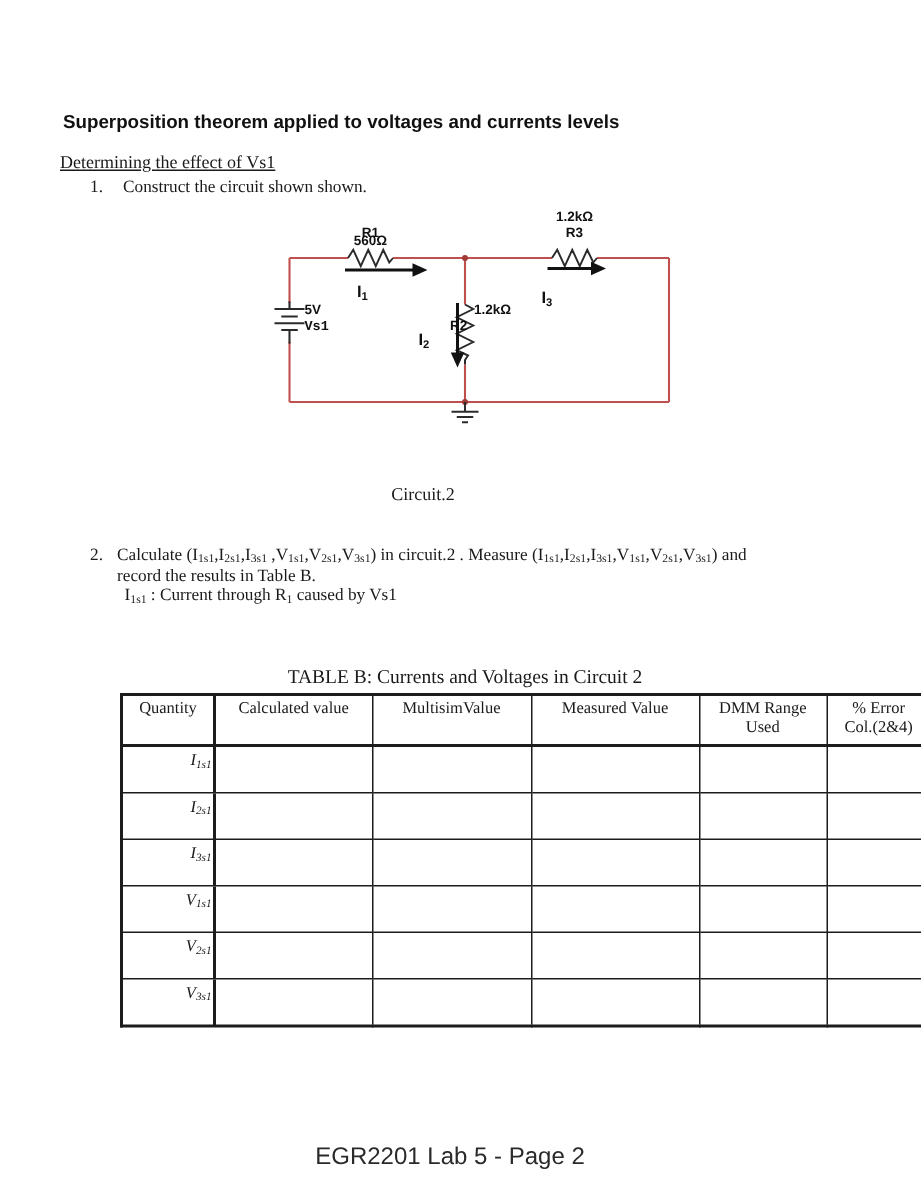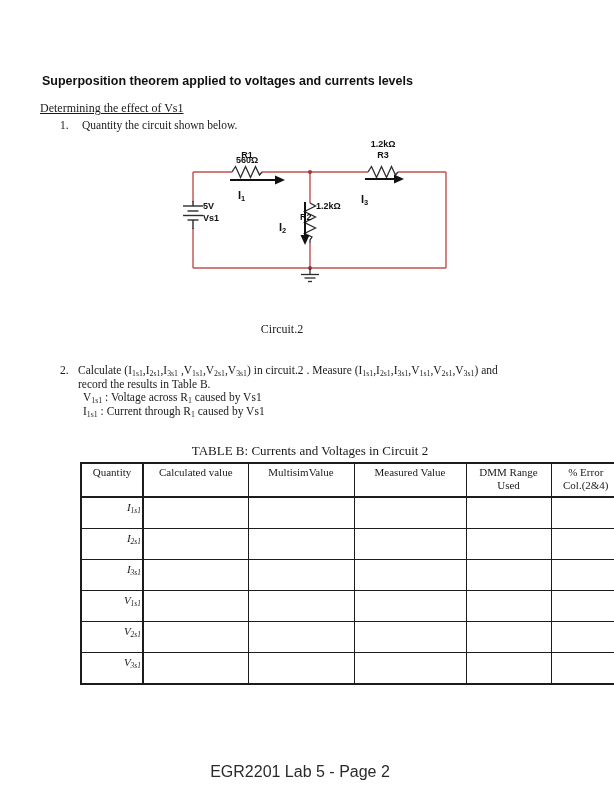--- a/index.html
+++ b/index.html
@@ -61,21 +61,21 @@
   }
 </style>
 </head>
 <body>
 
 <div class="abs doc-title">Superposition theorem applied to voltages and currents levels</div>
 
 <div class="abs section-heading">Determining the effect of Vs1</div>
 
 <div class="abs list-item" style="left:60px;top:119px;">
-  <span class="num">1.</span><span>Quantity the circuit shown below.</span>
+  <span class="num">1.</span><span>Construct the circuit shown shown.</span>
 </div>
 
 <div class="abs circuit">
   <svg width="290" height="160" viewBox="0 0 290 160">
 
     <g stroke="#c0504d" stroke-width="1.4" fill="none">
       <line x1="13" y1="37" x2="52" y2="37"></line>
       <line x1="82" y1="37" x2="188" y2="37"></line>
       <line x1="218" y1="37" x2="266" y2="37"></line>
       <line x1="13" y1="37" x2="13" y2="67"></line>
@@ -124,34 +124,33 @@
     </g>
   </svg>
 
   <span class="clbl ctr" style="left:42px;top:20px;">560Ω</span>
   <span class="clbl ctr" style="left:42px;top:15px;">R1</span>
   <span class="clbl ctr" style="left:178px;top:4px;">1.2kΩ</span>
   <span class="clbl ctr" style="left:178px;top:15px;">R3</span>
   <span class="clbl" style="left:136px;top:66px;">1.2kΩ</span>
   <span class="clbl" style="left:120px;top:77px;">R2</span>
   <span class="clbl" style="left:23px;top:66px;">5V</span>
-  <span class="clbl" style="left:23px;top:78px;">Vs1</span>
+  <span class="clbl" style="left:23px;top:78px;font-family:Liberation Mono, monospace;">Vs1</span>
 
   <span class="ilbl" style="left:58px;top:55px;"><span>I</span><sub>1</sub></span>
   <span class="ilbl" style="left:99px;top:87px;"><span>I</span><sub>2</sub></span>
   <span class="ilbl" style="left:181px;top:59px;"><span>I</span><sub>3</sub></span>
 </div>
 
 <div class="abs caption">Circuit.2</div>
 
 <div class="abs item2-num">2.</div>
 <div class="abs item2">
   <div class="l1"><span>Calculate (</span><span>I</span><sub>1s1</sub><span>,I</span><sub>2s1</sub><span>,I</span><sub>3s1</sub><span> ,V</span><sub>1s1</sub><span>,V</span><sub>2s1</sub><span>,V</span><sub>3s1</sub><span>) in circuit.2 . Measure (</span><span>I</span><sub>1s1</sub><span>,I</span><sub>2s1</sub><span>,I</span><sub>3s1</sub><span>,V</span><sub>1s1</sub><span>,V</span><sub>2s1</sub><span>,V</span><sub>3s1</sub><span>) and</span></div>
   <div>record the results in Table B.</div>
-  <div class="defs"><span>V</span><sub>1s1</sub><span> : Voltage across R</span><sub>1</sub><span> caused by Vs1</span></div>
   <div class="defs"><span>I</span><sub>1s1</sub><span> : Current through R</span><sub>1</sub><span> caused by Vs1</span></div>
 </div>
 
 <div class="abs tableb-title">TABLE B: Currents and Voltages in Circuit 2</div>
 <div class="abs tableb-wrap">
   <table>
     <colgroup>
       <col style="width:62px">
         <col style="width:105px">
         <col style="width:106px">

